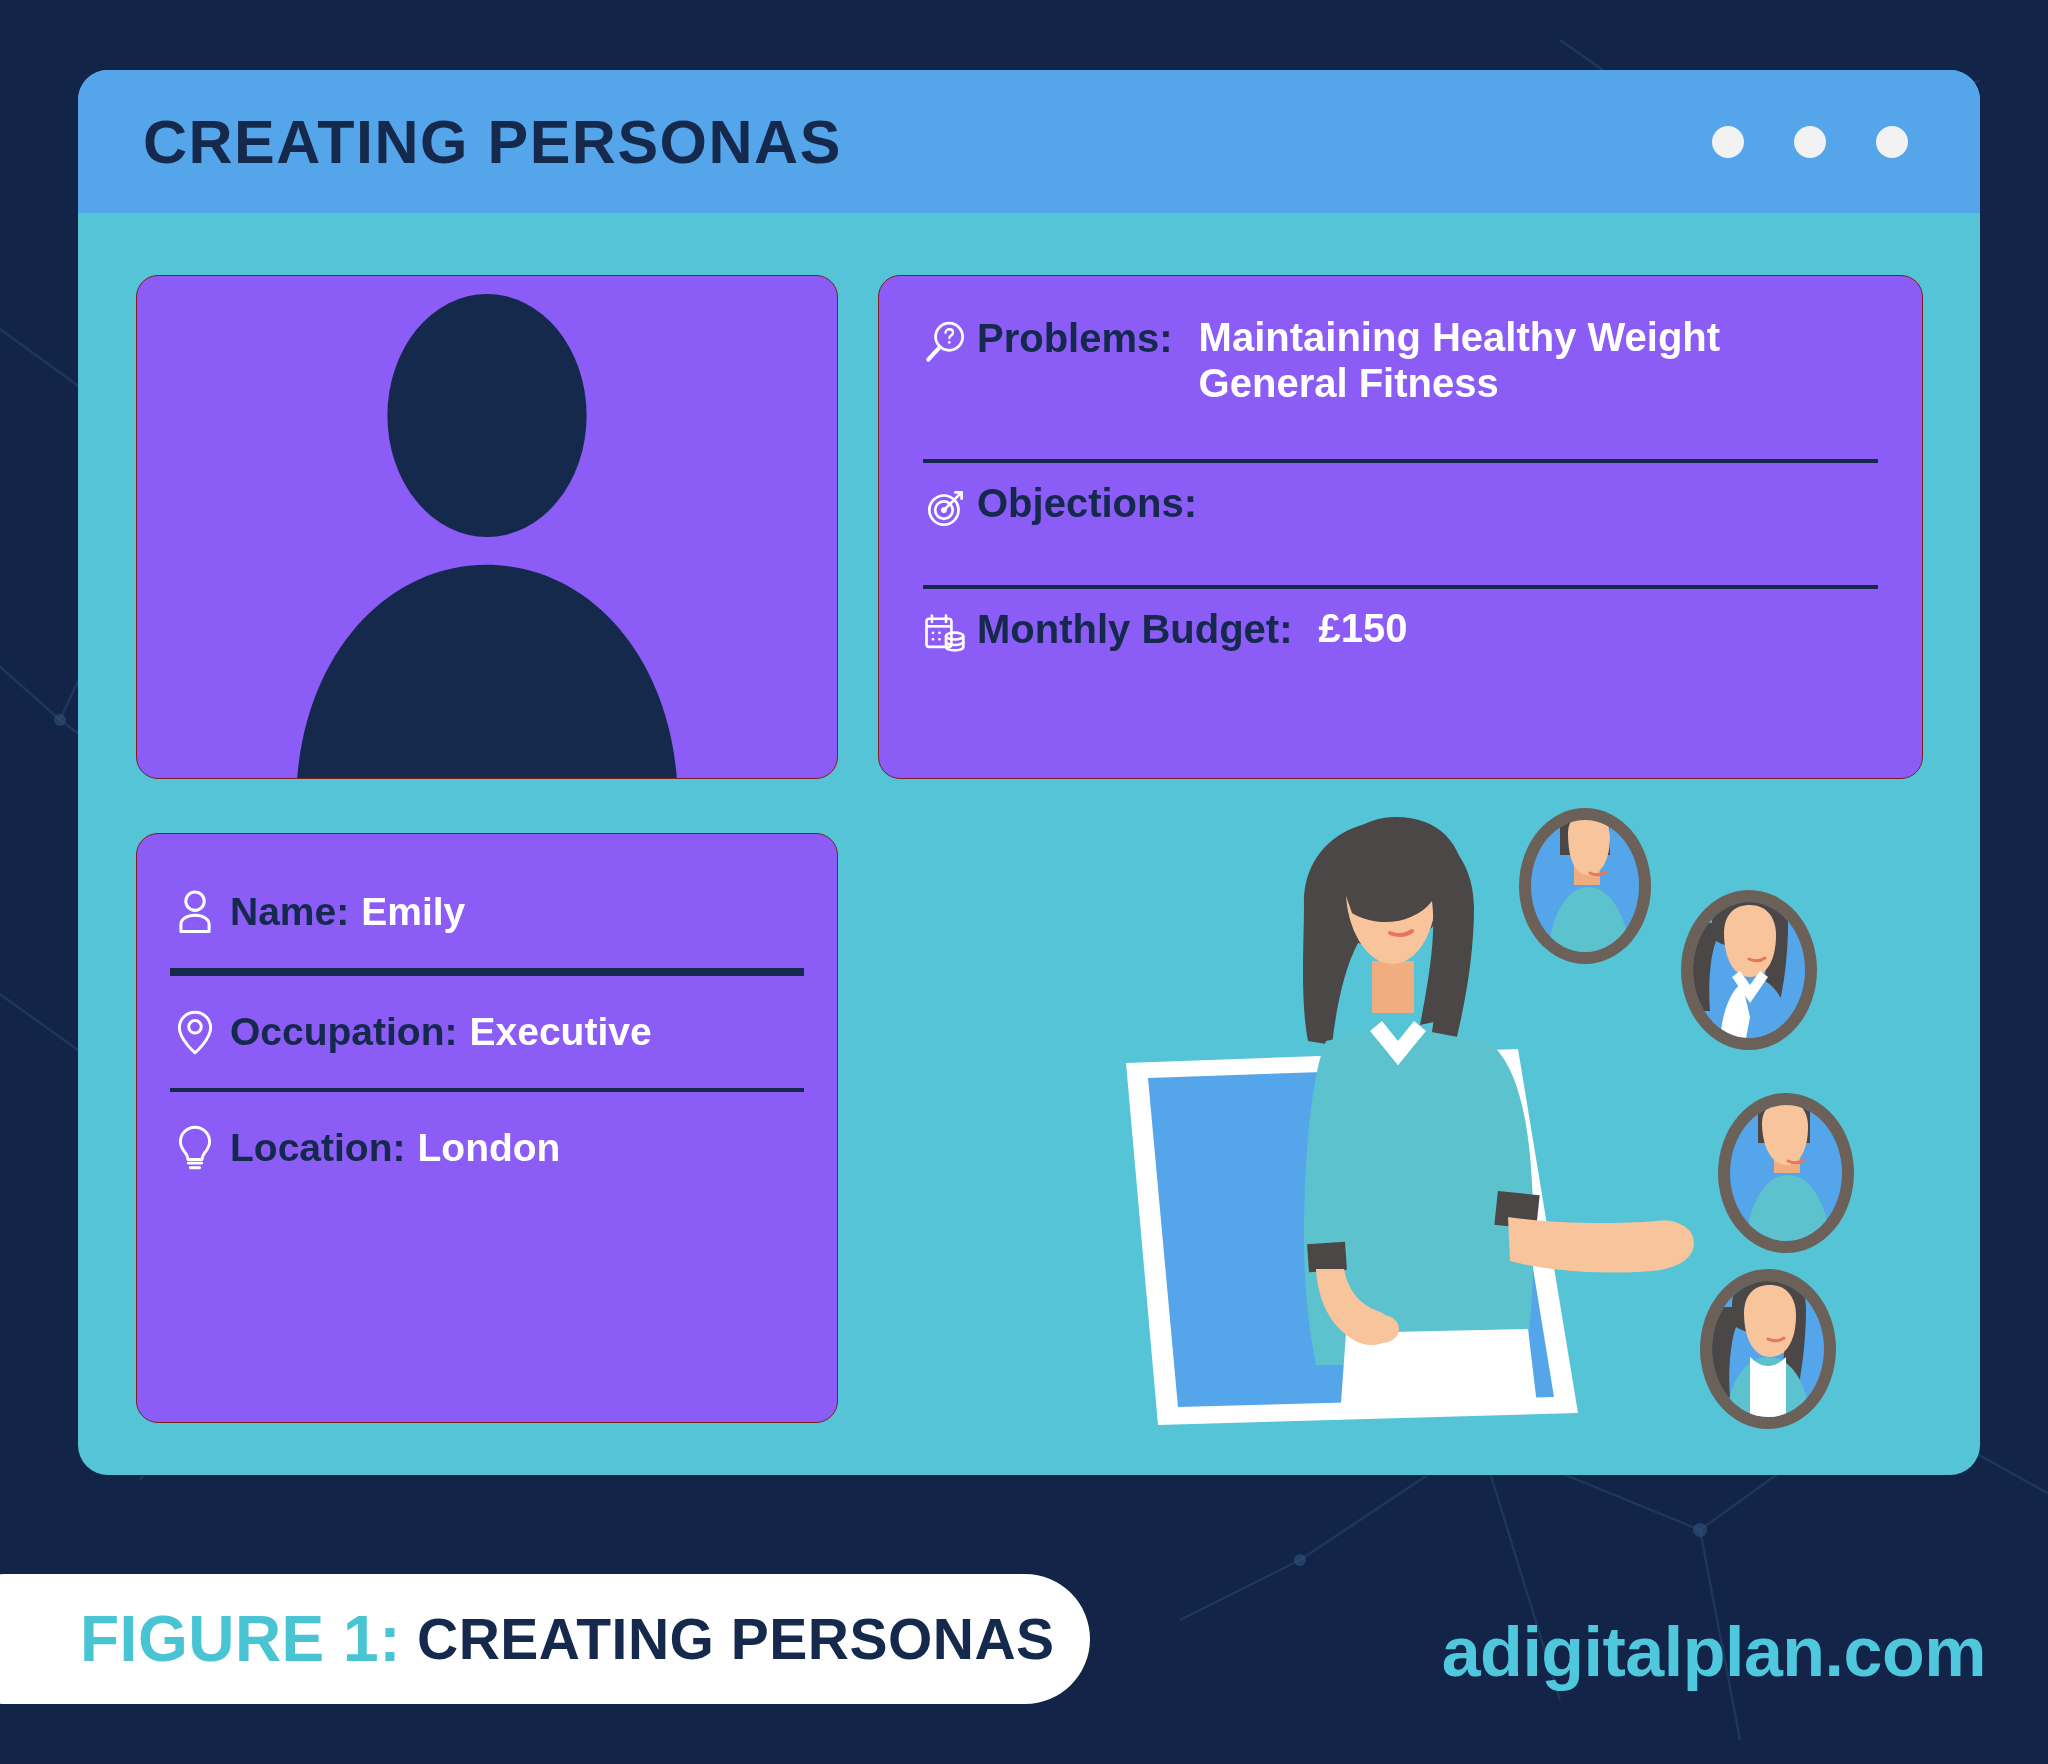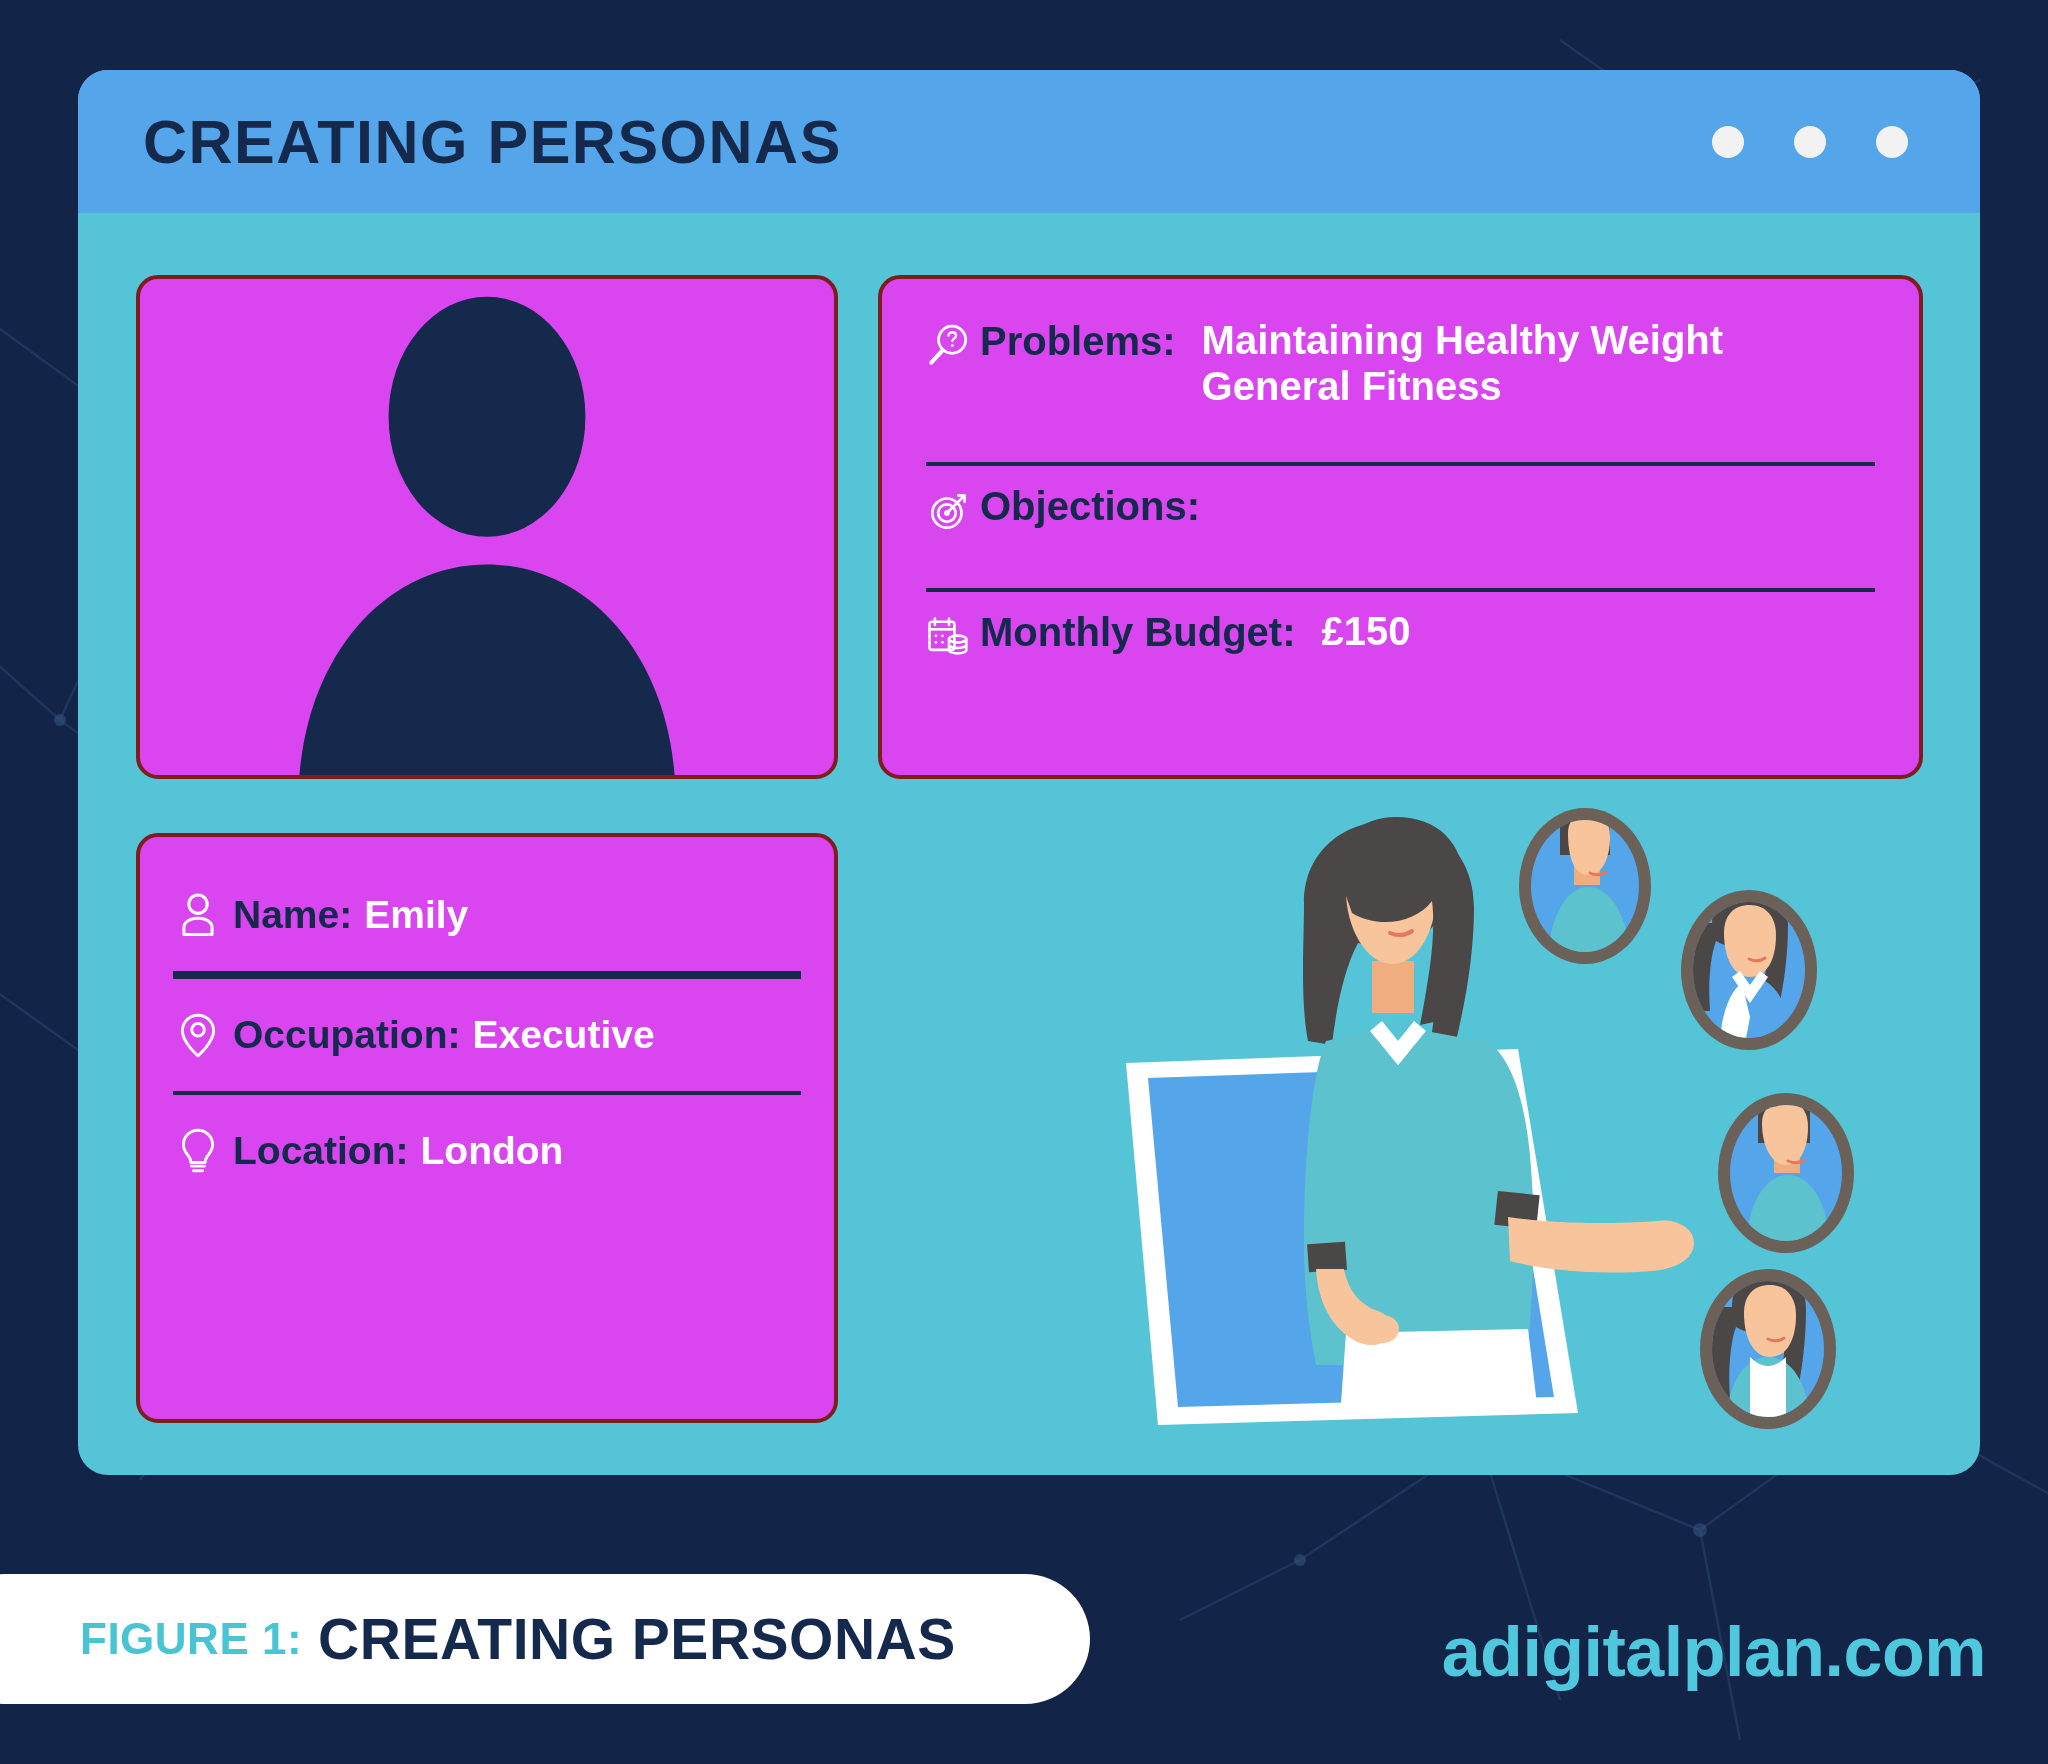--- a/index.html
+++ b/index.html
@@ -40,22 +40,22 @@
     font-family:"Liberation Sans", sans-serif;
   }
   .dots { position:absolute; right:72px; top:50%; transform:translateY(-50%); display:flex; gap:50px; }
   .dot { width:32px; height:32px; border-radius:50%; background:#F2F2F2; }
 
   .wbody { position:relative; height:1262px; }
 
   
   .card {
     position:absolute;
-    background:#d946ef;
-    border:4px solid #7f1d1d;
+    background:#8b5cf6;
+    border:1px solid #7f1d1d;
     border-radius:22px;
   }
 
   
   #avatar-card { left:58px; top:62px; width:702px; height:504px; overflow:hidden; }
   #avatar-card svg { display:block; width:100%; height:100%; }
 
   
   #persona-card { left:800px; top:62px; width:1045px; height:504px; padding:0 36px; }
   .prow { display:flex; align-items:flex-start; }
@@ -86,21 +86,21 @@
   #figure-pill {
     position:absolute;
     left:-60px; bottom:60px;
     width:1150px; height:130px;
     background:#FFFFFF;
     border-radius:65px;
     display:flex; align-items:center;
     padding-left:140px;
     z-index:3;
   }
-  .fig-prefix { font-size:44px; font-weight:bold; color:#48C4D3; letter-spacing:0.5px; }
+  .fig-prefix { font-size:64px; font-weight:bold; color:#48C4D3; letter-spacing:0.5px; }
   .fig-text   { font-size:57px; font-weight:bold; color:#15294C; letter-spacing:0.5px; margin-left:16px; }
   #site-url {
     position:absolute; right:62px; bottom:72px;
     font-size:70px; font-weight:bold; color:#4FC7DC;
     letter-spacing:-0.5px;
     z-index:3;
   }
 </style>
 </head>
 <body>

